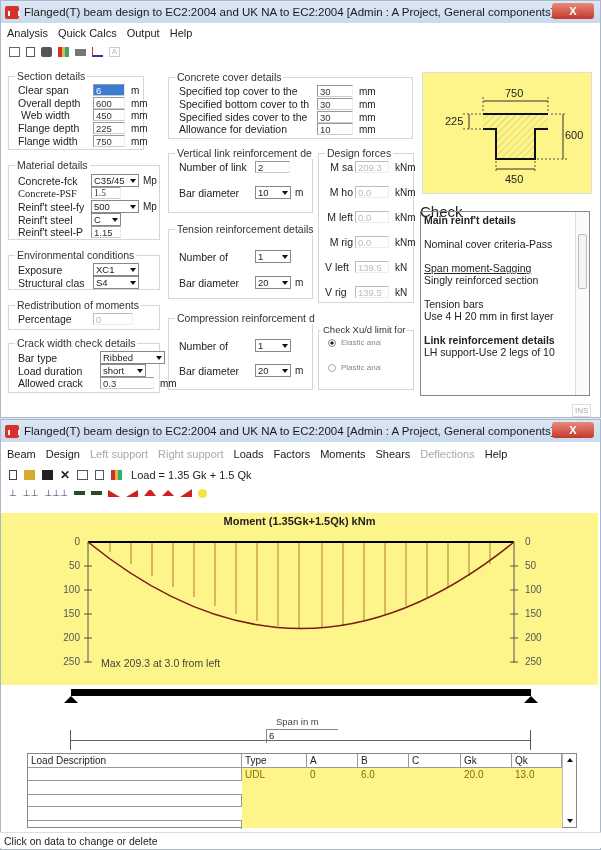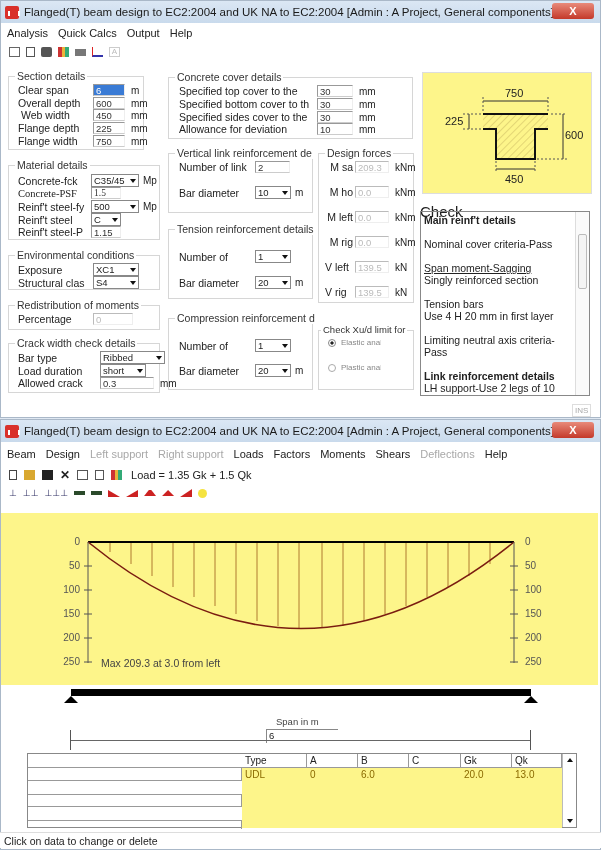--- a/index.html
+++ b/index.html
@@ -326,21 +326,20 @@
 </div>
 
 <span style="position:absolute; left:420px; top:203px; font-size:15px;">Check</span>
 <div class="check-list">
   <p style="margin-bottom:12px"><b>Main reinf't details</b></p>
   <p><span>Nominal cover criteria-Pass</span></p>
   <p style="margin-bottom:0"><u>Span moment-Sagging</u></p>
   <p><span>Singly reinforced section</span></p>
   <p style="margin-bottom:0"><span>Tension bars</span></p>
   <p><span>Use  4 H  20 mm in first layer</span></p>
-  <p style="padding-right:30px"><span>Limiting neutral axis criteria-Pass</span></p>
   <p style="margin-bottom:0"><b>Link reinforcement details</b></p>
   <p><span>LH support-Use  2 legs of  10</span></p>
   <div class="vscroll">
       <div class="thumb"></div>
     </div>
 </div>
 <span style="position:absolute; left:572px; top:404px; font-size:8px; color:#aaa; border:1px solid #ddd; padding:1px 2px;">INS</span>
 
 <div class="win" style="top:419px; height:431px;">
   <div class="titlebar">
@@ -379,20 +378,21 @@
     <span style="width:0; height:0; border-left:12px solid #c22; border-top:7px solid transparent; display:inline-block;"></span>
     <span style="width:0; height:0; border-right:12px solid #c22; border-top:7px solid transparent; display:inline-block;"></span>
     <span style="width:12px; height:6px; background:#c22; clip-path:polygon(0 100%,40% 0,60% 0,100% 100%); display:inline-block;"></span>
     <span style="width:12px; height:6px; background:#c22; clip-path:polygon(0 100%,50% 0,100% 100%); display:inline-block;"></span>
     <span style="width:12px; height:8px; background:#c22; clip-path:polygon(0 100%,100% 0,100% 100%); display:inline-block;"></span>
     <span style="width:9px; height:9px; border-radius:50%; background:#f5e340; display:inline-block;"></span>
   </div>
 </div>
 
 <div style="position:absolute; left:1px; top:513px; width:597px; height:172px; background:#fdf58a;">
+  <div style="position:absolute; left:0; width:597px; top:2px; text-align:center; font-weight:bold; font-size:11px;">Moment (1.35Gk+1.5Qk) kNm</div>
   <svg width="597" height="172" viewBox="0 0 597 172" style="position:absolute; left:0; top:0;">
     <g stroke="#b07a30" stroke-width="1">
       <line x1="109" y1="29" x2="109" y2="39"></line>
       <line x1="130" y1="29" x2="130" y2="51"></line>
       <line x1="151" y1="29" x2="151" y2="63"></line>
       <line x1="172" y1="29" x2="172" y2="74"></line>
       <line x1="193" y1="29" x2="193" y2="84"></line>
       <line x1="214" y1="29" x2="214" y2="93"></line>
       <line x1="235" y1="29" x2="235" y2="101"></line>
       <line x1="256" y1="29" x2="256" y2="108"></line>
@@ -449,20 +449,21 @@
 <div style="position:absolute; left:524px; top:696px; width:0; height:0; border-left:7px solid transparent; border-right:7px solid transparent; border-bottom:7px solid #000;"></div>
 
 <span style="position:absolute; left:276px; top:716px; font-size:9.5px; color:#444;">Span in m</span>
 <span style="position:absolute; left:266px; top:729px; width:72px; height:14px; border-left:1px solid #888; border-top:1px solid #888; font-size:9.5px; padding-left:2px;">6</span>
 <div style="position:absolute; left:70px; top:740px; width:460px; height:1px; background:#666;"></div>
 <div style="position:absolute; left:70px; top:730px; width:1px; height:20px; background:#555;"></div>
 <div style="position:absolute; left:530px; top:730px; width:1px; height:20px; background:#555;"></div>
 
 <div class="grid" style="left:27px; top:753px; width:550px; height:75px; background:#fff;">
   <div style="position:absolute; left:0; top:0; width:548px; height:14px; border-bottom:1px solid #999;">
+    <div class="cell" style="left:0; width:214px;">Load Description</div>
     <div class="cell" style="left:214px; width:65px;">Type</div>
     <div class="cell" style="left:279px; width:51px;">A</div>
     <div class="cell" style="left:330px; width:51px;">B</div>
     <div class="cell" style="left:381px; width:52px;">C</div>
     <div class="cell" style="left:433px; width:51px;">Gk</div>
     <div class="cell" style="left:484px; width:50px;">Qk</div>
   </div>
   <div class="yellow" style="position:absolute; left:214px; top:14px; width:320px; height:60px;"></div>
   <div style="position:absolute; left:0; top:14px; width:534px; height:13px; color:#8a6a00;">
     <div class="cell" style="left:0; width:214px; border-right:1px solid #999; border-bottom:1px solid #999;"></div>

